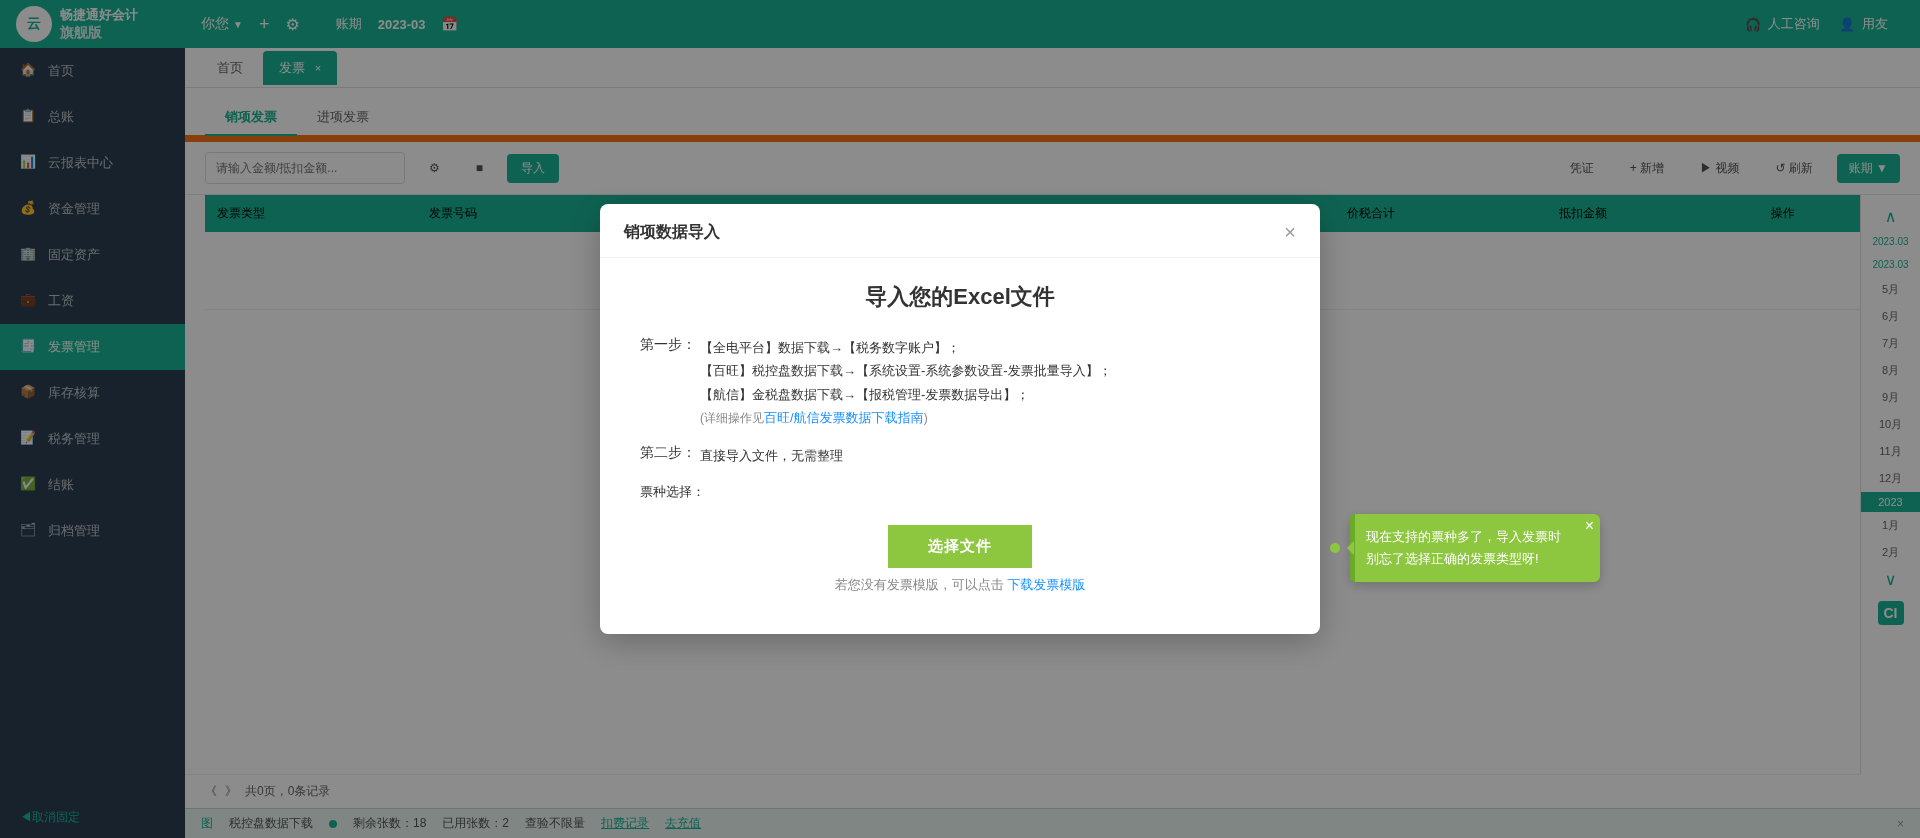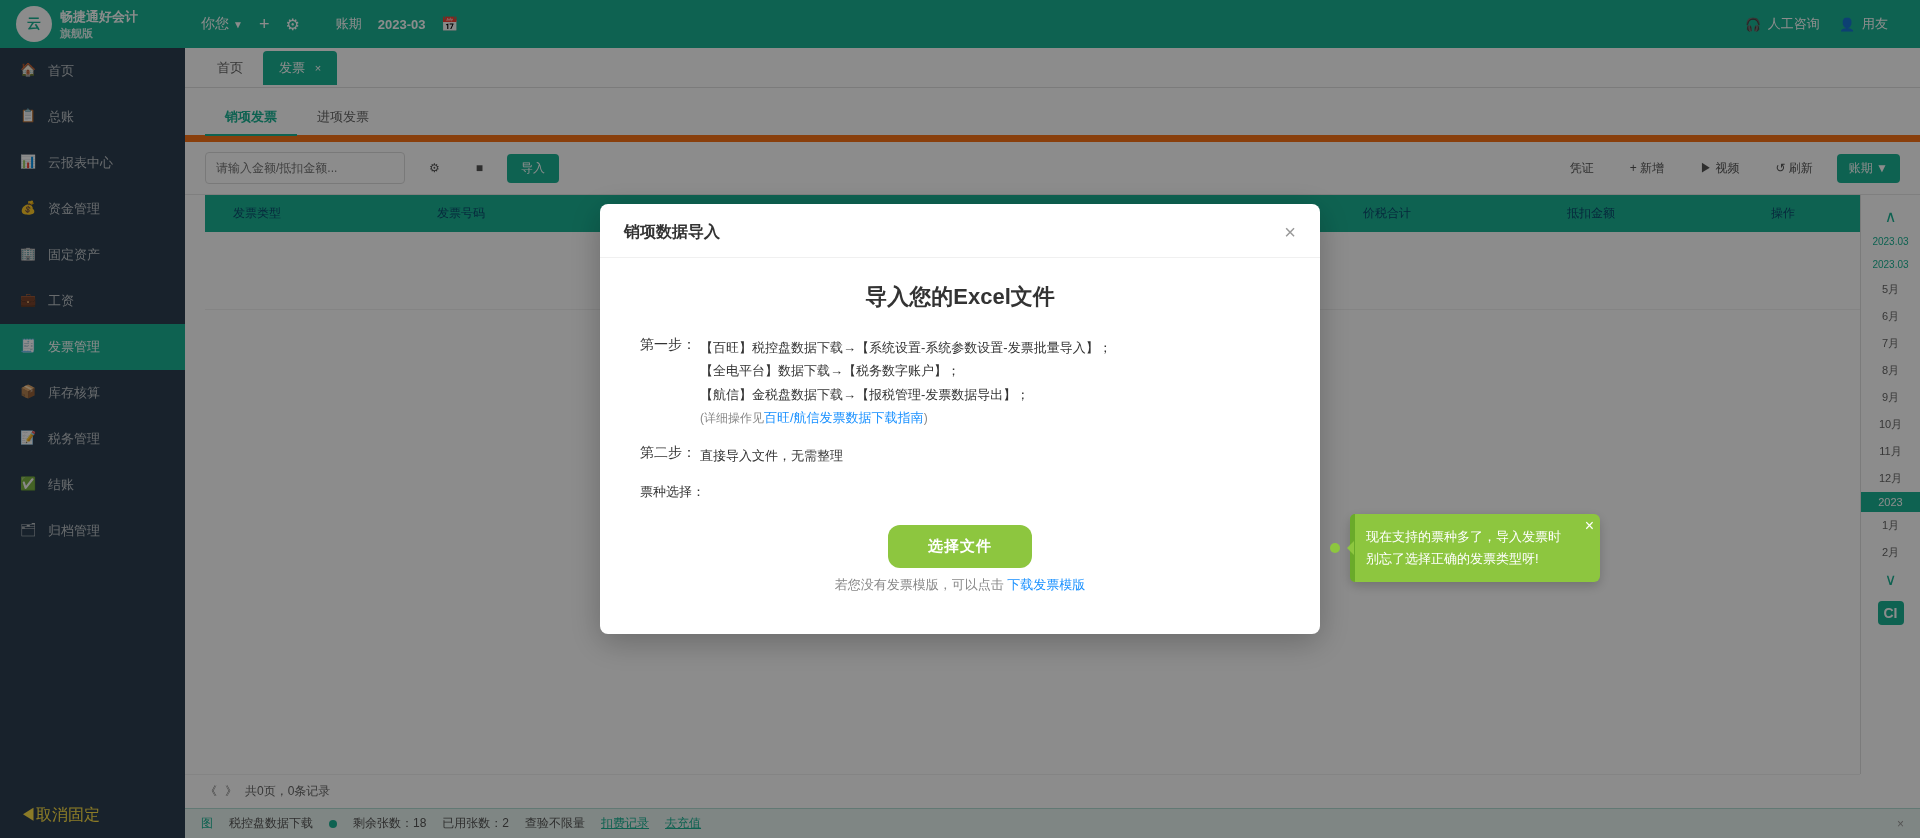--- a/index.html
+++ b/index.html
@@ -33,21 +33,21 @@
       position: fixed; top: 48px; left: 0; bottom: 0; width: 185px;
       background: #2c3e50; display: flex; flex-direction: column; z-index: 90;
       overflow-y: auto;
     }
     .sidebar-item {
       display: flex; align-items: center; gap: 10px; padding: 14px 20px;
       color: #bdc3c7; font-size: 13px; cursor: pointer; transition: background 0.2s;
     }
     .sidebar-item.active { background: #1ab394; color: white; }
     .sidebar-icon { width: 18px; height: 18px; flex-shrink: 0; }
-    .sidebar-bottom { margin-top: auto; padding: 12px 20px; color: #fde047; font-size: 16px; cursor: pointer; display: flex; align-items: flex-end; gap: 6px; }
+    .sidebar-bottom { margin-top: auto; padding: 12px 20px; color: #14b8a6; font-size: 12px; cursor: pointer; display: flex; align-items: flex-end; gap: 6px; }
 
     
     .main {
       margin-left: 185px; margin-top: 48px; height: calc(838px - 48px); display: flex; flex-direction: column;
     }
 
     
     .tab-bar {
       background: #fff; border-bottom: 1px solid #e0e0e0; display: flex; align-items: center; height: 40px; padding: 0 16px; gap: 4px;
     }
@@ -87,21 +87,21 @@
     .import-btn {
       background: #1ab394; color: white; border-radius: 4px; padding: 6px 14px; font-size: 12px; cursor: pointer; border: none;
     }
     .period-selector {
       background: #1ab394; color: white; border-radius: 4px; padding: 6px 12px; font-size: 12px; cursor: pointer; border: none;
     }
 
     .table-area { padding: 0 20px; flex: 1; overflow: auto; }
     .data-table { width: 100%; border-collapse: collapse; font-size: 12px; }
     .data-table th {
-      background: #1ab394; color: #0c4a6e; padding: 10px 28px; text-align: left; font-weight: normal;
+      background: #1ab394; color: #000000; padding: 10px 12px; text-align: left; font-weight: normal;
     }
     .data-table td { padding: 10px 12px; border-bottom: 1px solid #f0f0f0; }
 
     
     .right-panel {
       position: absolute; right: 0; top: 0; width: 60px; height: 100%; background: white; border-left: 1px solid #e0e0e0; display: flex; flex-direction: column; align-items: center; padding: 8px 0;
     }
     .timeline-item {
       font-size: 11px; color: #666; padding: 6px 0; cursor: pointer; text-align: center;
     }
@@ -139,36 +139,36 @@
     .step-link { color: #1890ff; text-decoration: none; }
     .step-note { color: #888; font-size: 12px; }
     .radio-group { margin-top: 16px; }
     .radio-row { display: flex; align-items: center; gap: 8px; margin-bottom: 12px; font-size: 13px; color: #333; }
     .radio-circle {
       width: 16px; height: 16px; border-radius: 50%; border: 2px solid #ccc; display: flex; align-items: center; justify-content: center; flex-shrink: 0;
     }
     .radio-circle.checked { border-color: #1ab394; }
     .radio-dot { width: 8px; height: 8px; border-radius: 50%; background: #1ab394; }
     .select-file-btn {
-      display: block; margin: 24px auto 8px; background: #8dc63f; color: white; border: none; border-radius: 12px; padding: 12px 40px; font-size: 15px; font-weight: bold; cursor: pointer; letter-spacing: 1px;
+      display: block; margin: 24px auto 8px; background: #8dc63f; color: white; border: none; border-radius: 0; padding: 12px 40px; font-size: 15px; font-weight: bold; cursor: pointer; letter-spacing: 1px;
     }
     .modal-footer-note { text-align: center; font-size: 13px; color: #888; padding-bottom: 20px; }
     .download-link { color: #1890ff; text-decoration: none; }
   </style>
 </head>
 <body>
 
 <div class="top-bar">
   <div class="top-bar-logo">
     <div class="logo-icon">
       <span style="font-size:14px;color:#1ab394;font-weight:bold;">云</span>
     </div>
     <div>
       <div style="font-size:13px;font-weight:bold;">畅捷通好会计</div>
-      <div style="font-size:11px;opacity:0.85;">旗舰版</div>
+      <div style="font-size:14px;opacity:0.85;">旗舰版</div>
     </div>
   </div>
   <div class="top-bar-center">
     <div class="account-select">
       <span>你您</span>
       <span style="font-size:10px;">▼</span>
     </div>
     <span style="font-size:18px;cursor:pointer;">+</span>
     <span style="font-size:16px;cursor:pointer;">⚙</span>
     <span style="margin-left:20px;">账期</span>
@@ -344,22 +344,22 @@
     <div class="modal-header">
       <span class="modal-title">销项数据导入</span>
       <button class="modal-close">×</button>
     </div>
     <div class="modal-body">
       <div class="modal-import-title">导入您的Excel文件</div>
 
       <div class="step-row">
         <span class="step-label">第一步：</span>
         <div class="step-content">
+          <div>【全电平台】数据下载→【税务数字账户】；</div>
           <div>【百旺】税控盘数据下载→【系统设置-系统参数设置-发票批量导入】；</div>
-          <div>【全电平台】数据下载→【税务数字账户】；</div>
           <div>【航信】金税盘数据下载→【报税管理-发票数据导出】；</div>
           <div>
             <span class="step-note">(详细操作见</span><a class="step-link" href="#">百旺/航信发票数据下载指南</a><span class="step-note">)</span>
           </div>
         </div>
       </div>
 
       <div class="step-row">
         <span class="step-label">第二步：</span>
         <div class="step-content">

